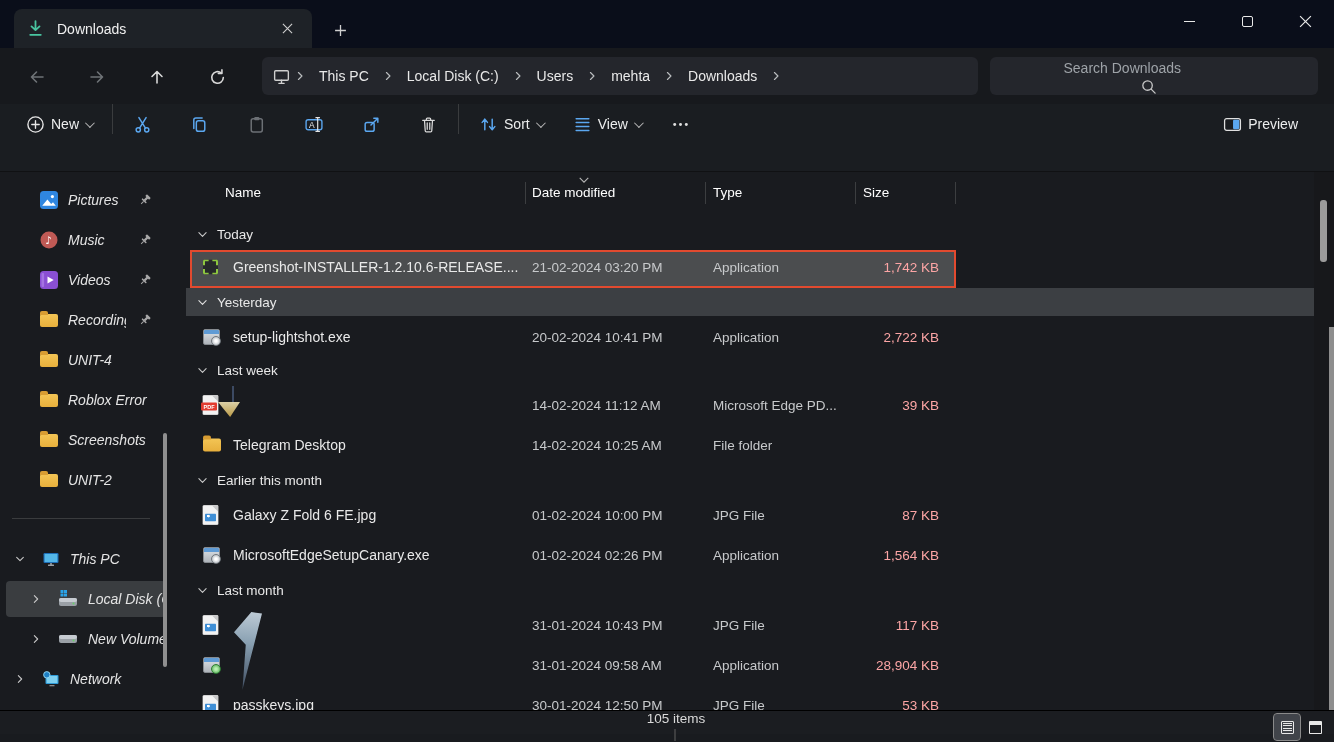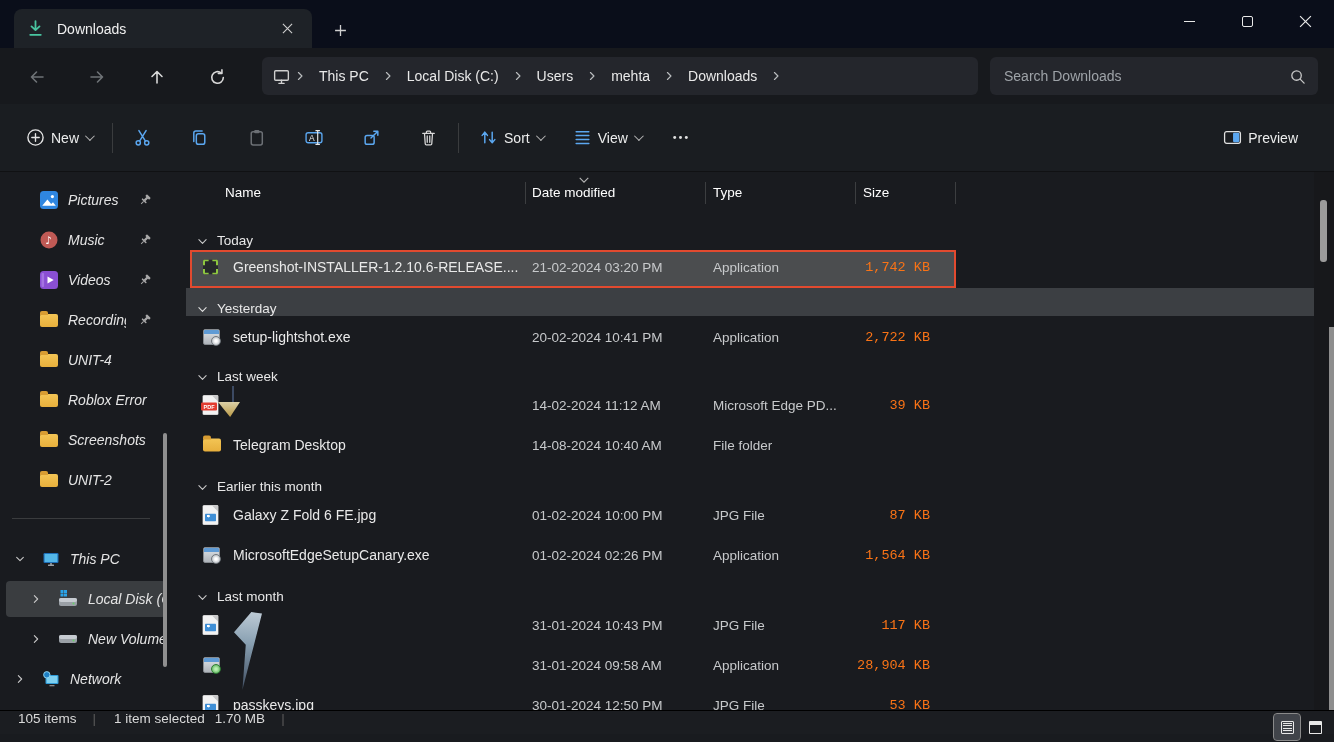--- a/index.html
+++ b/index.html
@@ -24,29 +24,29 @@
   .max-glyph { width:11px; height:11px; border:1.2px solid #e8e8e8; border-radius:2px; }
 
   
   .navbar { position:absolute; left:0; top:48px; width:100%; height:56px; background:#17191d; }
   .navbtn { position:absolute; top:14px; width:30px; height:30px; display:flex; align-items:center; justify-content:center; border-radius:4px; }
   .crumb-pill { position:absolute; left:262px; top:9px; width:716px; height:38px; background:#24262c; border-radius:6px;
                 display:flex; align-items:center; padding:0 10px; }
   .crumb { padding:0 10px; color:#e9e9e9; white-space:nowrap; }
   .bc-chev { margin:0 2px; }
   .searchbox { position:absolute; left:990px; top:9px; width:328px; height:38px; background:#24262c; border-radius:6px;
-               display:flex; align-items:center; }
+               display:flex; align-items:center;flex-direction:column; }
   .searchbox input { flex:1; background:transparent; border:none; outline:none; color:#e9e9e9;
                      font-family:inherit; font-size:14px; padding:0 14px; }
   .searchbox input::placeholder { color:#9ea3a8; }
   .search-ic { margin-right:12px; }
 
   
   .toolbar { position:absolute; left:0; top:104px; width:100%; height:68px; background:#1a1d21;
-             border-bottom:1px solid #101113; display:flex; align-items:center; }
+             border-bottom:1px solid #101113; display:flex; align-items:flex-start; }
   .tool { display:flex; align-items:center; justify-content:center; height:40px; border-radius:5px; padding:0 8px; }
   .tool .lbl { margin:0 6px; color:#eceded; }
   .tsep { width:1px; height:30px; background:#3a3c3e; margin:0 12px; }
   .cv { display:inline-block; width:7px; height:7px; border-right:1.4px solid #b5b5b5; border-bottom:1.4px solid #b5b5b5; }
   .cv-down { transform:rotate(45deg) translateY(-2px); }
   .spacer { flex:1; }
 
   
   .sidebar { position:absolute; left:0; top:172px; width:186px; height:538px; background:#191b1f; }
   .side-item { position:absolute; left:6px; width:160px; height:36px; display:flex; align-items:center; border-radius:4px; }
@@ -54,51 +54,51 @@
   .side-item.sel { background:#3a3d40; }
   .side-div { position:absolute; left:12px; top:346px; width:138px; height:1px; background:#3a3c3e; }
   .side-scroll { position:absolute; left:163px; top:261px; width:4px; height:234px; background:#8f8f8f; border-radius:2px; }
   .pin { position:absolute; left:132px; }
 
   
   .main { position:absolute; left:186px; top:172px; width:1128px; height:540px; overflow:hidden; }
   .lh-label { position:absolute; top:13px; color:#ffffff; font-size:13.5px; }
   .lh-sep { position:absolute; top:10px; width:1px; height:22px; background:#3c3e40; }
   .sort-chev { position:absolute; left:392px; top:4px; }
-  .group { position:absolute; left:0; width:1128px; height:28px; display:flex; align-items:flex-end; }
+  .group { position:absolute; left:0; width:1128px; height:28px; display:flex; align-items:center; }
   .group .glabel { margin-left:8px; color:#e8e8e8; font-size:13.5px; }
   .group .gchev { margin-left:10px; }
   .group.hl { background:#3c3f43; }
   .row { position:absolute; left:0; width:1128px; height:34px; }
   .row .ric { position:absolute; left:17px; top:50%; transform:translateY(-50%); }
   .cname { position:absolute; left:47px; top:50%; transform:translateY(-50%); color:#e9e9e9; font-size:14px;
            max-width:285px; white-space:nowrap; overflow:hidden; }
   .cdate { position:absolute; left:346px; top:50%; transform:translateY(-50%); color:#c7c9cb; font-size:13.5px; }
   .ctype { position:absolute; left:527px; top:50%; transform:translateY(-50%); color:#c7c9cb; font-size:13.5px; }
-  .csize { position:absolute; right:384px; top:50%; transform:translateY(-50%); color:#f97316; font-size:13.5px;font-family:Liberation Mono, monospace; }
+  .csize { position:absolute; right:375px; top:50%; transform:translateY(-50%); color:#fca5a5; font-size:13.5px; }
   .row.selected::before { content:""; position:absolute; left:4px; top:0; width:762px; height:34px;
                           background:#4b4d4f; border:2px solid #e24a2f; }
   .row.selected > * { z-index:1; }
 
   
   .artifact-gold { position:absolute; left:32px; top:230px; width:22px; height:15px;
                    background:linear-gradient(180deg,#ece0b4,#c9a648); clip-path:polygon(0 0,100% 0,55% 100%); opacity:.92; }
   .artifact-bar { position:absolute; left:46px; top:214px; width:2px; height:17px; background:#3c4a63; }
   .artifact-blue { position:absolute; left:48px; top:440px; width:28px; height:78px; opacity:.85;
                    background:linear-gradient(185deg,#dcebf7 0%,#9db8cc 40%,#44546a 100%);
                    clip-path:polygon(62% 0,100% 2%,30% 100%,42% 42%,0 26%); }
 
   
   .main-scroll-track { position:absolute; left:1314px; top:172px; width:20px; height:538px; background:#17181b; }
   .main-scroll-thumb { position:absolute; left:1320px; top:200px; width:7px; height:62px; background:#9b9b9b; border-radius:3px; }
   .right-strip { position:absolute; left:1329px; top:327px; width:5px; height:383px; background:#8e8e8e; }
 
   
   .statusbar { position:absolute; left:0; top:710px; width:100%; height:24px; background:#1b1d21;
-               border-top:1px solid #000; display:flex; font-size:13.5px; color:#dadada; }
+               border-top:1px solid #000; display:flex; align-items:center; font-size:13.5px; color:#dadada;flex-direction:column; }
   .statusbar .stxt { margin-left:18px; }
   .sdiv { margin-left:16px; color:#5a5a5a; }
   .viewtoggles { position:absolute; right:6px; top:3px; display:flex; gap:2px; }
   .vbtn { width:26px; height:26px; display:flex; align-items:center; justify-content:center; border-radius:3px; }
   .vbtn.active { background:#41444a; outline:1px solid #8a8a8a; }
   .vt-lines { width:13px; height:13px; border:1px solid #e8e8e8; border-radius:1px; padding:1.5px 1px; display:flex; flex-direction:column; justify-content:space-between; }
   .vt-lines i { display:block; height:1px; background:#e8e8e8; }
   .vt-big { width:13px; height:13px; border:1.5px solid #e8e8e8; border-radius:1px; border-top-width:4px; }
 
   
@@ -493,21 +493,21 @@
     <div class="row" style="top:216px">
       <span class="ric page-ic pdf-ic"></span>
       <span class="cname"></span>
       <span class="cdate">14-02-2024 11:12 AM</span>
       <span class="ctype">Microsoft Edge PD...</span>
       <span class="csize">39 KB</span>
     </div>
     <div class="row" style="top:256px">
       <span class="ric folder-ic"></span>
       <span class="cname">Telegram Desktop</span>
-      <span class="cdate">14-08-2024 10:40 AM</span>
+      <span class="cdate">14-02-2024 10:25 AM</span>
       <span class="ctype">File folder</span>
       <span class="csize"></span>
     </div>
 
     <div class="group" style="top:294px">
       <svg class="gchev" width="13" height="13" viewBox="0 0 18 18">
           <path d="M4 6.5l5 5 5-5" stroke="#c9c9c9" stroke-width="1.5" fill="none" stroke-linecap="round" stroke-linejoin="round"></path>
         </svg>
       <span class="glabel">Earlier this month</span>
     </div>

